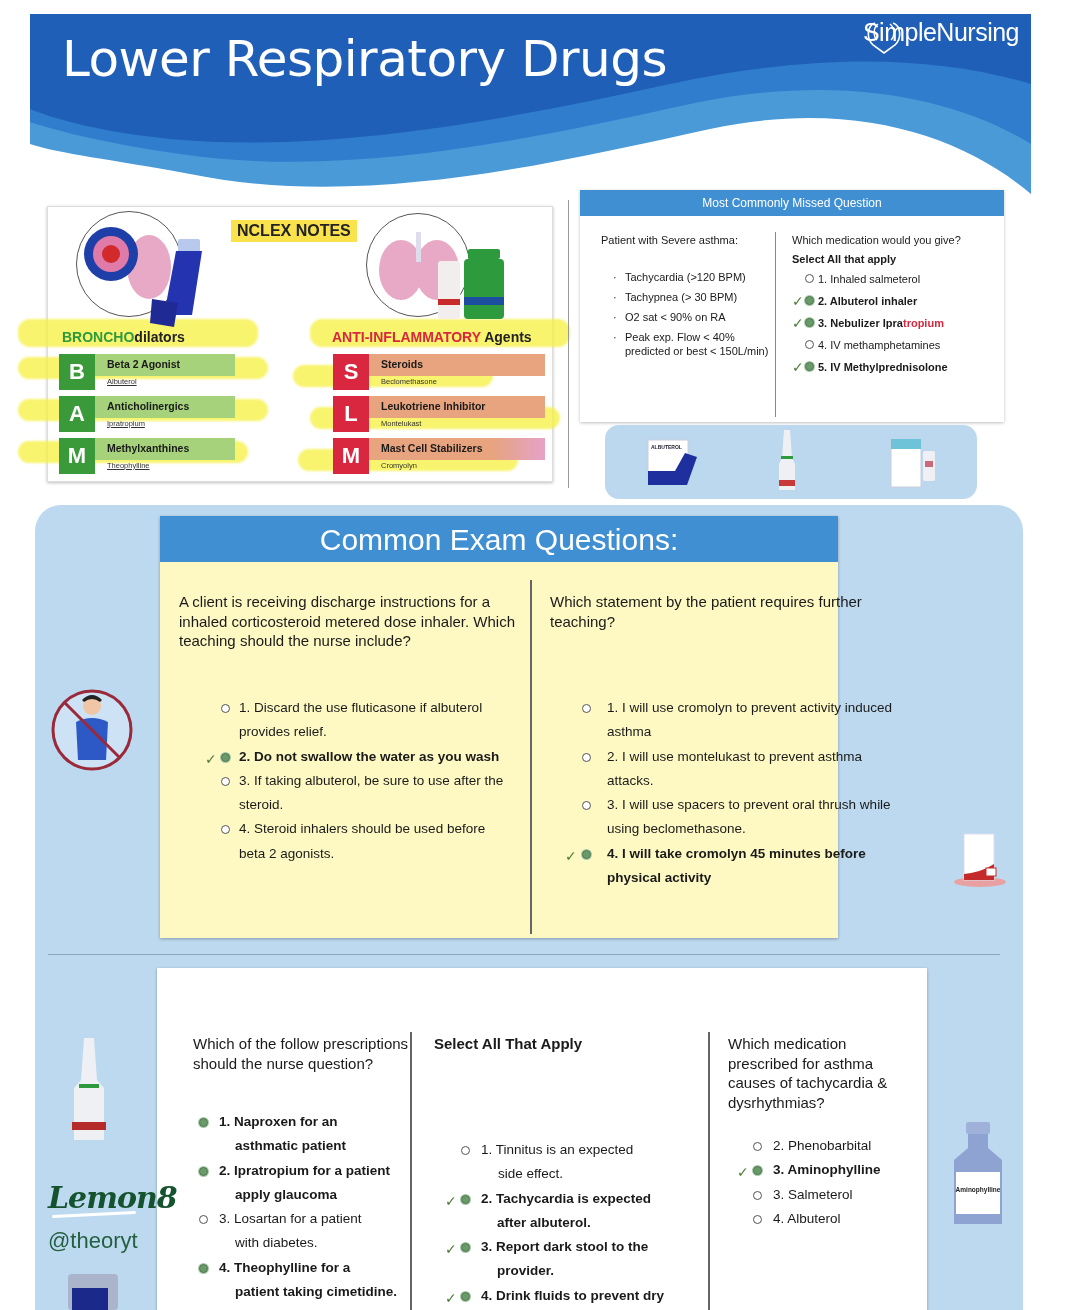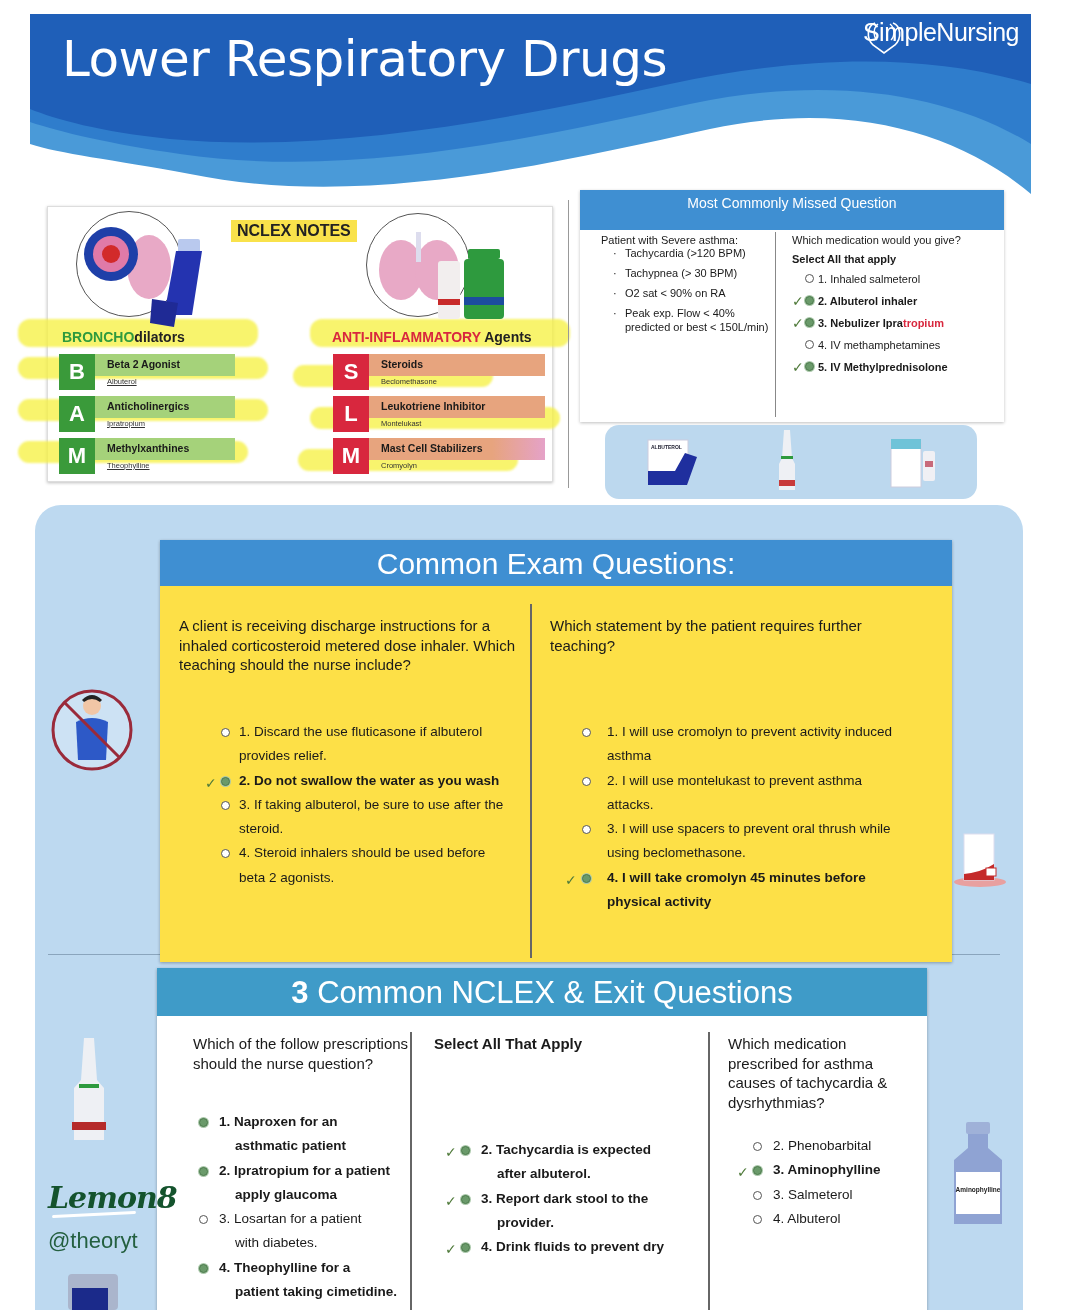--- a/index.html
+++ b/index.html
@@ -22,44 +22,44 @@
   .hl { position: absolute; background: rgba(246, 240, 60, 0.75); border-radius: 12px; filter: blur(1px); }
   .drug-row { position: absolute; height: 36px; display: flex; }
   .letter { width: 36px; height: 36px; color: #fff; font-weight: bold; font-size: 22px; display: flex; align-items: center; justify-content: center; }
   .drug-info { position: relative; width: 140px; }
   .drug-bar { position: absolute; left: 0; top: 0; height: 22px; width: 100%; }
   .drug-class { position: absolute; left: 12px; top: 4px; font-size: 10.5px; font-weight: bold; color: #1a1a1a; white-space: nowrap; }
   .drug-ex { position: absolute; left: 12px; top: 23px; font-size: 7.5px; color: #333; white-space: nowrap; }
 
   
   .missed { position: absolute; left: 580px; top: 190px; width: 424px; height: 232px; background: #fff; box-shadow: 0 1px 3px rgba(0,0,0,0.25); }
-  .missed-head { height: 40px; background: #3f8fd2; color: #fff; font-size: 14px; text-align: center; line-height: 26px; }
+  .missed-head { height: 26px; background: #3f8fd2; color: #fff; font-size: 12px; text-align: center; line-height: 26px; }
   .missed-divider { position: absolute; left: 195px; top: 42px; width: 1px; height: 185px; background: #888; }
   .missed-left { position: absolute; left: 21px; top: 44px; width: 170px; font-size: 11px; }
-  .missed-left ul { list-style: none; margin-top: 0; }
+  .missed-left ul { list-style: none; margin-top: 24px; }
   .missed-left li { position: relative; padding-left: 24px; margin-bottom: 6px; line-height: 14px; }
   .missed-left li::before { content: "·"; position: absolute; left: 12px; top: 0; }
   .missed-right { position: absolute; left: 212px; top: 44px; width: 205px; font-size: 11px; }
   .missed-right .sub { font-weight: bold; margin-top: 7px; }
   .m-opt { display: flex; align-items: center; margin-top: 5px; height: 17px; position: relative; padding-left: 26px; }
   .m-opt:first-of-type { margin-top: 14px; }
   .m-opt.correct { font-weight: bold; }
 
   
   .radio { width: 9px; height: 9px; border: 1.5px solid #555; border-radius: 50%; display: inline-block; background: #fff; }
   .radio.filled { background: #6a9a6a; border-color: #4d7a4d; box-shadow: 0 0 0 1px #aac8aa; }
   .check { color: #4f7a3a; font-size: 14px; font-style: italic; position: absolute; }
 
   .med-strip { position: absolute; left: 605px; top: 425px; width: 372px; height: 74px; background: #bcd8ee; border-radius: 14px; }
 
   
   .panel { position: absolute; left: 35px; top: 505px; width: 988px; height: 820px; background: #bdd9f0; border-radius: 26px 26px 0 0; }
   .panel-rule { position: absolute; left: 48px; top: 954px; width: 952px; height: 1px; background: #8aa5bd; }
 
-  .exam { position: absolute; left: 160px; top: 540px; width: 792px; height: 422px; background: #fde047; box-shadow: 0 1px 3px rgba(0,0,0,0.3); }
+  .exam { position: absolute; left: 160px; top: 516px; width: 678px; height: 422px; background: #fef9c3; box-shadow: 0 1px 3px rgba(0,0,0,0.3); }
   .exam-head { height: 46px; background: #3f8fd2; color: #fff; font-size: 30px; text-align: center; line-height: 48px; }
   .exam-divider { position: absolute; left: 370px; top: 64px; width: 1.5px; height: 354px; background: #666; }
   .exam-q { position: absolute; top: 76px; font-size: 15px; line-height: 19.5px; color: #1a1a1a; }
   .exam-opts { position: absolute; top: 180px; font-size: 13.5px; }
   .e-opt { position: relative; padding-left: 0; margin-bottom: 0; line-height: 24.3px; }
   .e-opt .lead { position: absolute; left: -18px; top: 8px; }
   .e-opt.correct { font-weight: bold; }
 
   .nclex { position: absolute; left: 157px; top: 968px; width: 770px; height: 360px; background: #fff; box-shadow: 0 1px 3px rgba(0,0,0,0.3); }
   .nclex-head { height: 48px; background: #3f9bc8; color: #fff; font-size: 31px; text-align: center; line-height: 50px; }
@@ -336,23 +336,20 @@
     <div class="e-opt correct">
       <span class="check" style="left:-42px;top:2px;">✓</span>
       <span class="radio filled lead" style="left:-25px"></span>
       <div>4. I will take cromolyn 45 minutes before</div>
         <div>physical activity</div>
     </div>
   </div>
 </div>
 
 <div class="nclex">
-  <div class="nclex-head">
-    <b>3</b><span> Common NCLEX &amp; Exit Questions</span>
-  </div>
   <div class="nclex-div" style="left:253px;"></div>
   <div class="nclex-div" style="left:551px;"></div>
 
   <div class="nclex-q" style="left:36px;width:220px;">Which of the follow prescriptions should the nurse question?</div>
   <div class="nclex-opts" style="left:62px;top:142px;width:190px;">
     <div class="n-opt correct">
       <span class="radio filled lead"></span>
       <div>1. Naproxen for an</div>
         <div style="padding-left:16px">asthmatic patient</div>
     </div>
@@ -370,20 +367,25 @@
       <span class="radio filled lead"></span>
       <div>4. Theophylline for a</div>
         <div style="padding-left:16px">patient taking cimetidine.</div>
     </div>
   </div>
 
   <div class="nclex-q" style="left:277px;width:268px;">
     <div style="font-weight:bold">Select All That Apply</div>
   </div>
   <div class="nclex-opts" style="left:324px;top:170px;width:220px;">
+    <div class="n-opt">
+      <span class="radio lead"></span>
+      <div>1. Tinnitus is an expected</div>
+        <div style="padding-left:17px">side effect.</div>
+    </div>
     <div class="n-opt correct">
       <span class="check" style="left:-36px;top:2px;">✓</span>
       <span class="radio filled lead"></span>
       <div>2. Tachycardia is expected</div>
         <div style="padding-left:16px">after albuterol.</div>
     </div>
     <div class="n-opt correct">
       <span class="check" style="left:-36px;top:2px;">✓</span>
       <span class="radio filled lead"></span>
       <div>3. Report dark stool to the</div>

